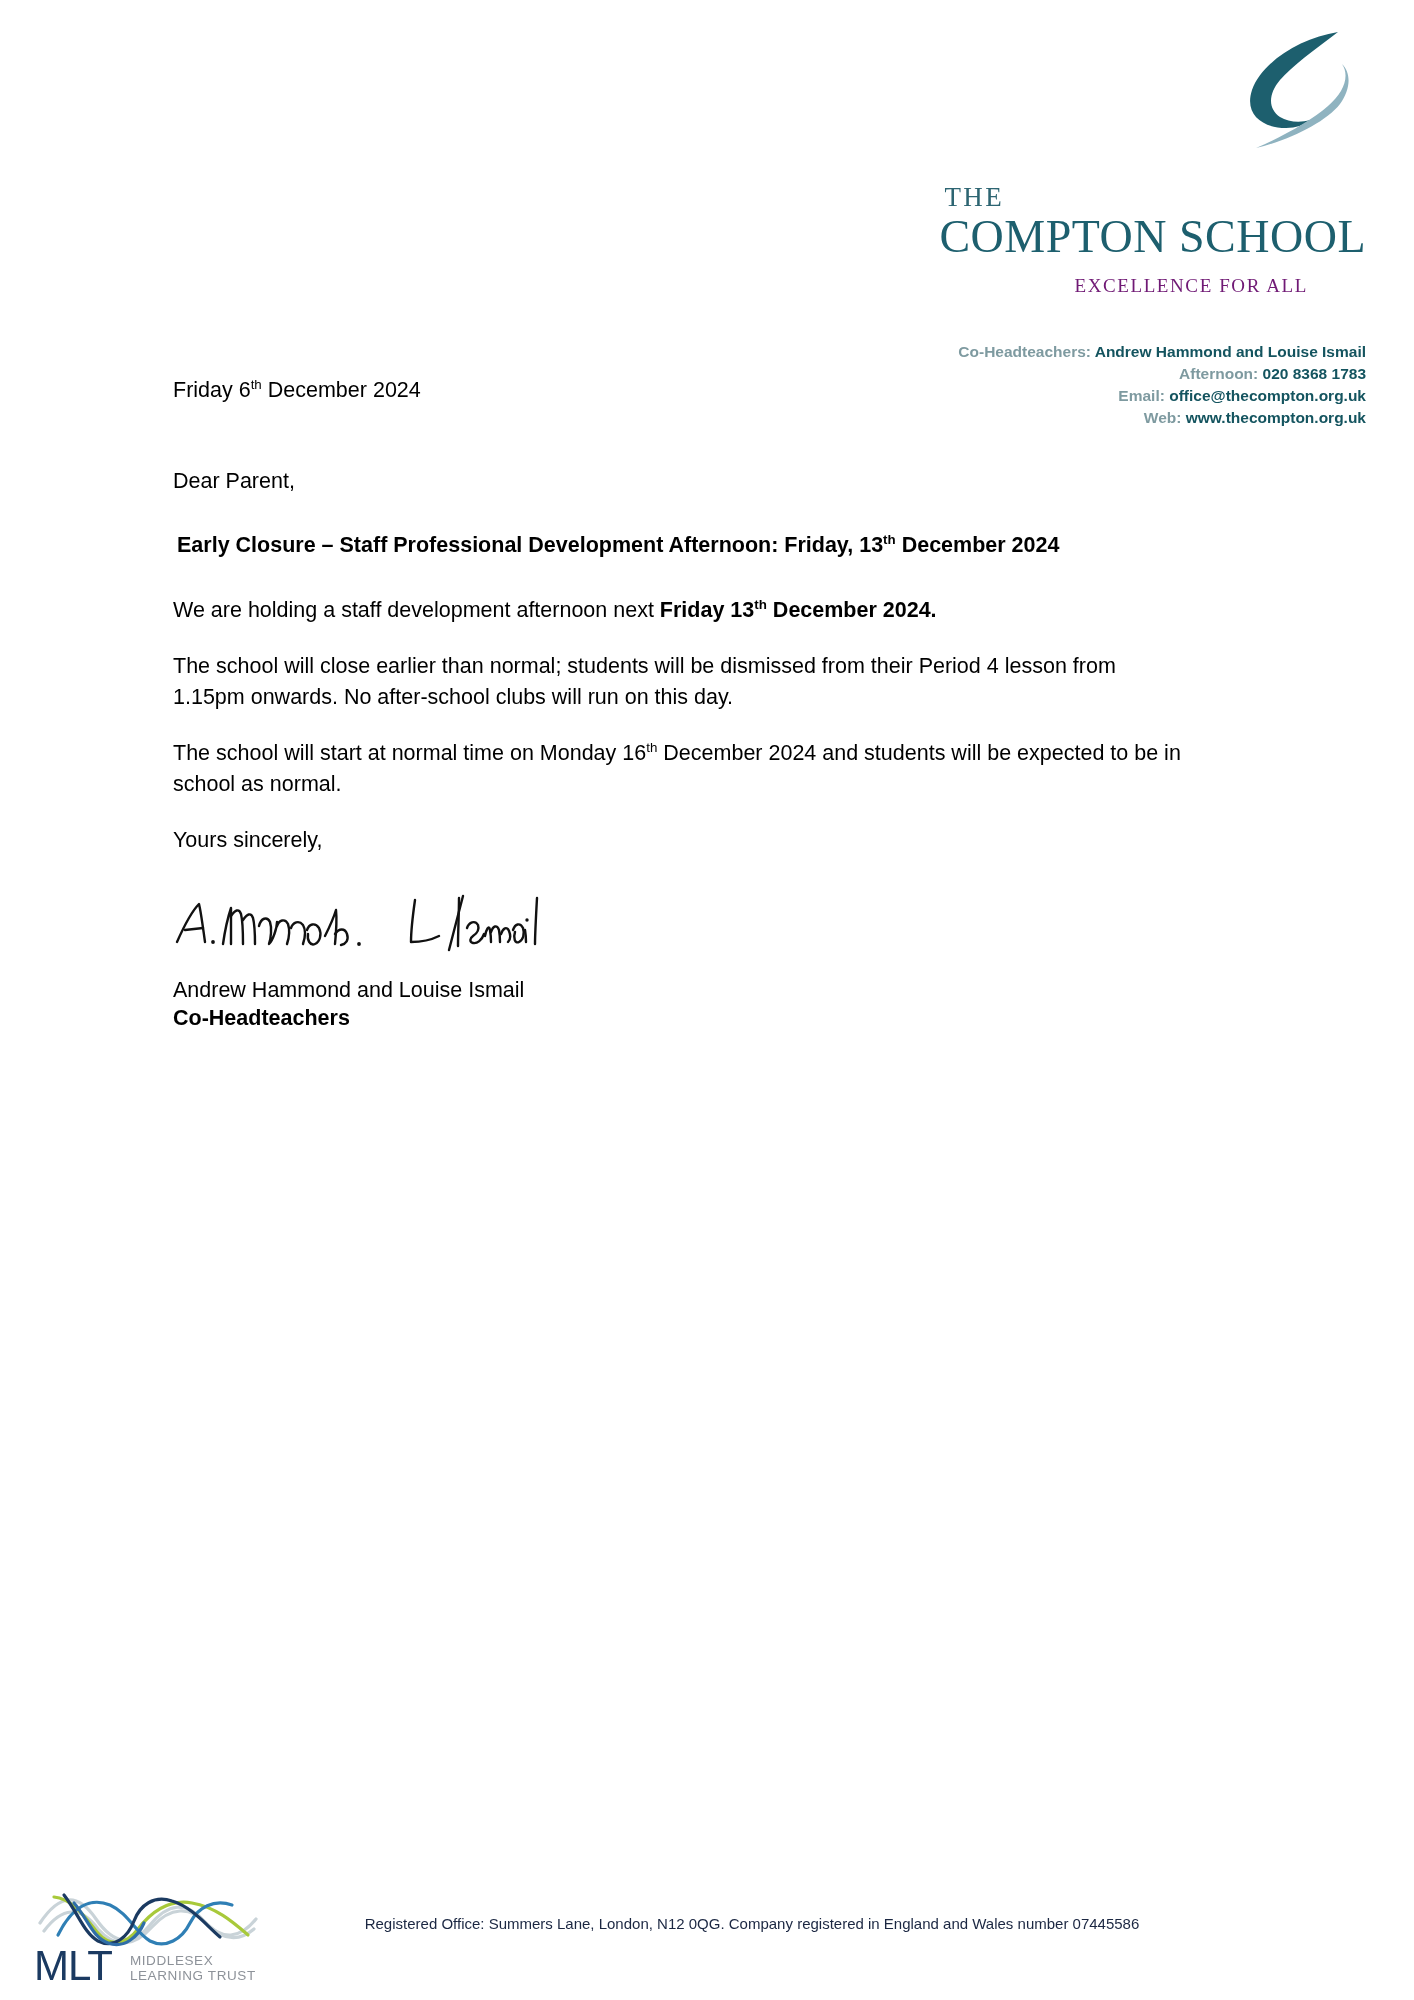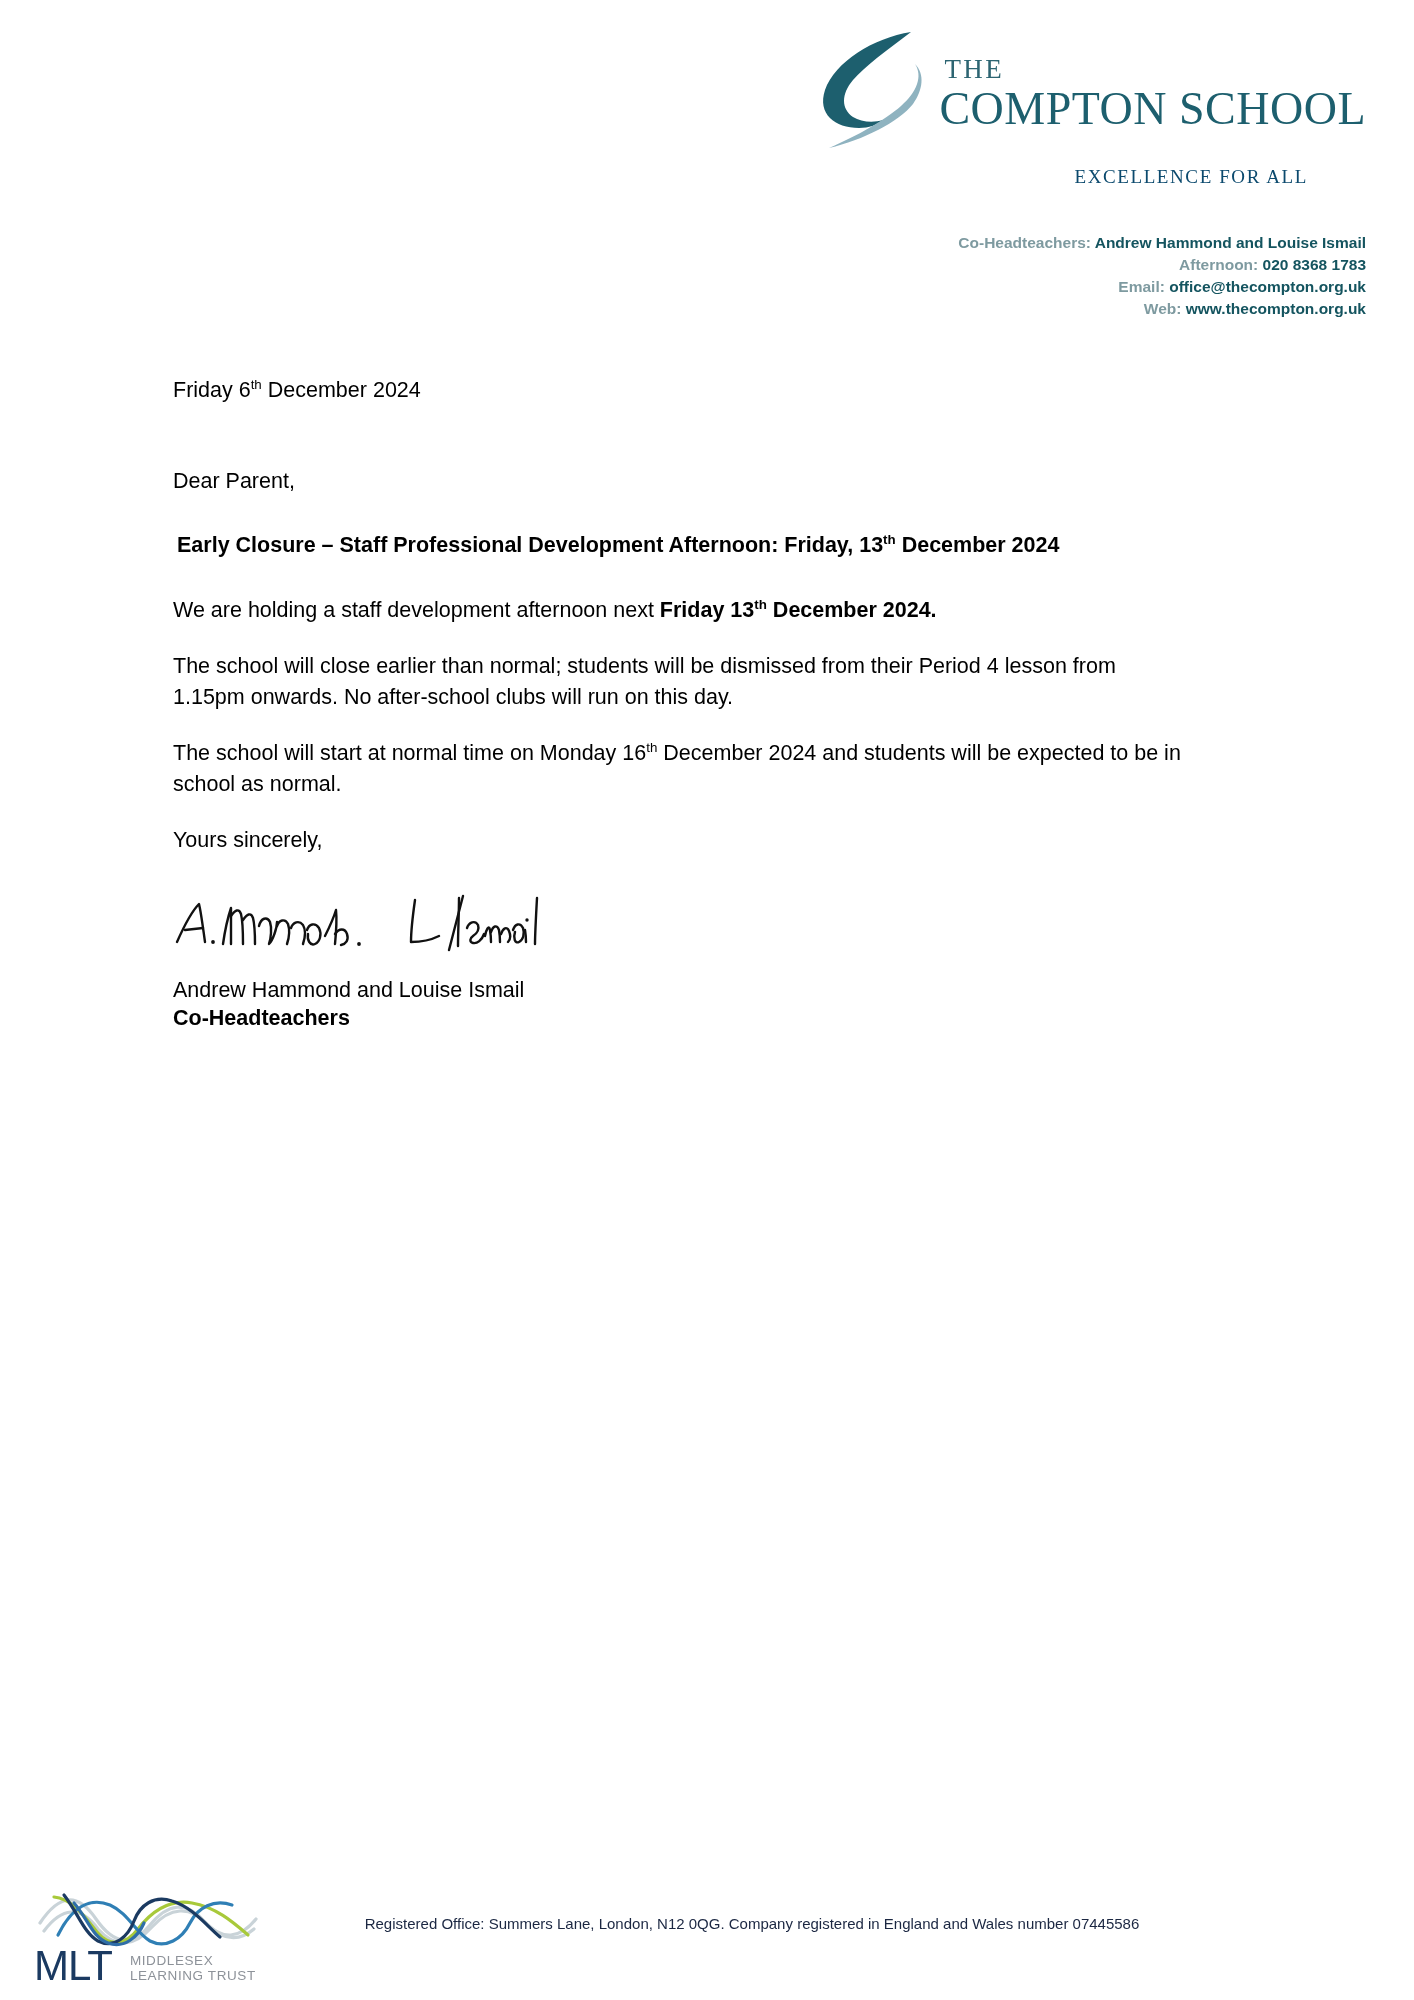--- a/index.html
+++ b/index.html
@@ -24,22 +24,23 @@
   
   .letterhead {
     position: absolute;
     top: 26px;
     right: 48px;
     width: 520px;
     text-align: right;
   }
   .logo-row {
     display: flex;
-    align-items: flex-start;
+    align-items: flex-end;
     justify-content: flex-end;
+    flex-direction: column;
   }
   .swoosh {
     width: 118px;
     height: 126px;
     flex: 0 0 auto;
     margin-right: 6px;
     margin-top: 2px;
   }
   .wordmark {
     text-align: left;
@@ -58,21 +59,21 @@
     font-size: 46px;
     letter-spacing: 0.5px;
     color: #1d5f6e;
     line-height: 1.12;
     white-space: nowrap;
   }
   .tagline {
     font-family: "Liberation Serif", serif;
     font-size: 19px;
     letter-spacing: 1.6px;
-    color: #0c4a6e;
+    color: #701a75;
     margin-top: 12px;
     text-align: right;
     padding-right: 58px;
   }
 
   .contact {
     margin-top: 44px;
     text-align: right;
     font-size: 15.5px;
     line-height: 1.42;

